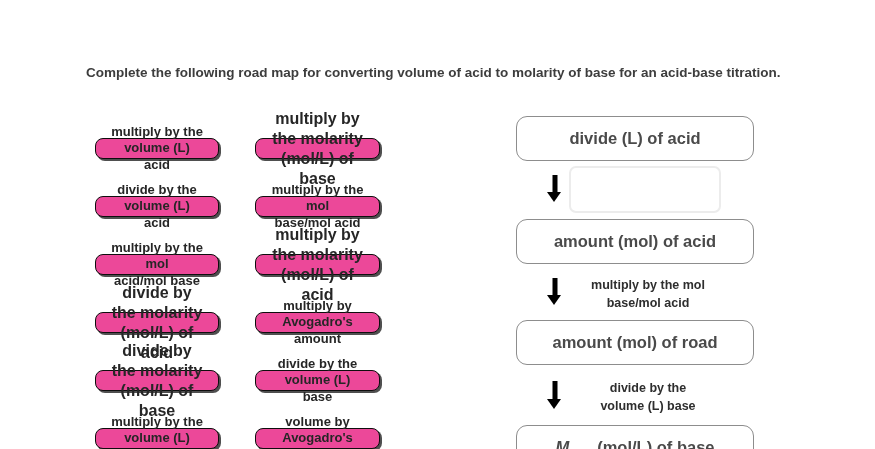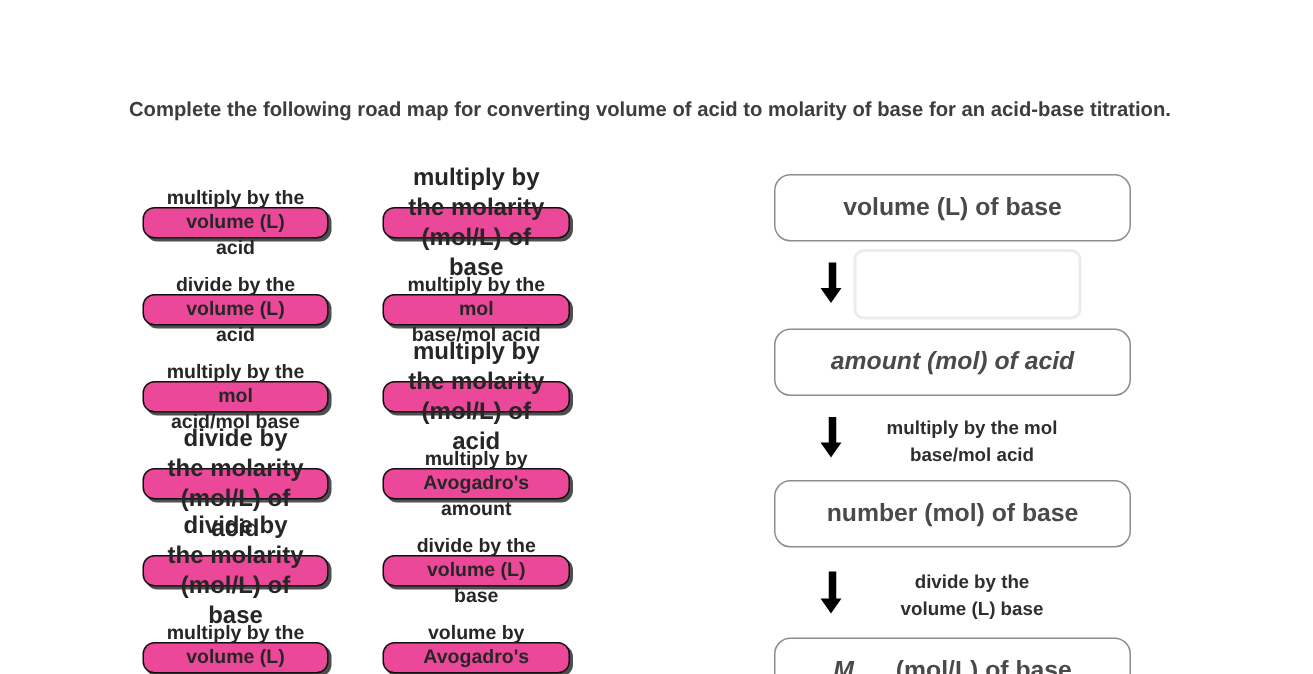--- a/index.html
+++ b/index.html
@@ -50,21 +50,21 @@
   .flow-node {
     position: absolute; left: 460px; width: 238px; height: 45px;
     background: #ffffff;
     border: 1.5px solid #8d8d8d;
     border-radius: 11px;
     display: flex; align-items: center; justify-content: center;
     font-size: 16.5px; font-weight: bold; color: #4a4a4a;
   }
   .flow-node .em { font-style: italic; }
   .node-1 { top: 60px; }
-  .node-2 { top: 163px; font-style: italic; }
+  .node-2 { top: 163px; }
   .node-3 { top: 264px; }
   .node-4 { top: 369px; }
 
   .drop-zone {
     position: absolute; left: 513px; top: 110px;
     width: 152px; height: 47px;
     background: #ffffff;
     border: 2px solid #ececec;
     border-radius: 7px;
   }
@@ -152,40 +152,40 @@
     <div class="tile">
         <span>multiply by the
 volume (L) base</span>
       </div>
     <div class="tile">
         <span>volume by
 Avogadro's number</span>
       </div>
   </div>
 
-  <div class="flow-node node-1">volume (L) of base</div>
+  <div class="flow-node node-1">divide (L) of acid</div>
 
   <div class="flow-arrow arrow-1">
     <div class="shaft"></div>
     <div class="head"></div>
   </div>
 
   <div class="drop-zone"></div>
 
   <div class="flow-node node-2">amount (mol) of acid</div>
 
   <div class="flow-arrow arrow-2">
     <div class="shaft"></div>
     <div class="head"></div>
   </div>
 
   <div class="arrow-label label-1">multiply by the mol
 base/mol acid</div>
 
-  <div class="flow-node node-3">number (mol) of base</div>
+  <div class="flow-node node-3">amount (mol) of road</div>
 
   <div class="flow-arrow arrow-3">
     <div class="shaft"></div>
     <div class="head"></div>
   </div>
 
   <div class="arrow-label label-2">divide by the
 volume (L) base</div>
 
   <div class="flow-node node-4">

